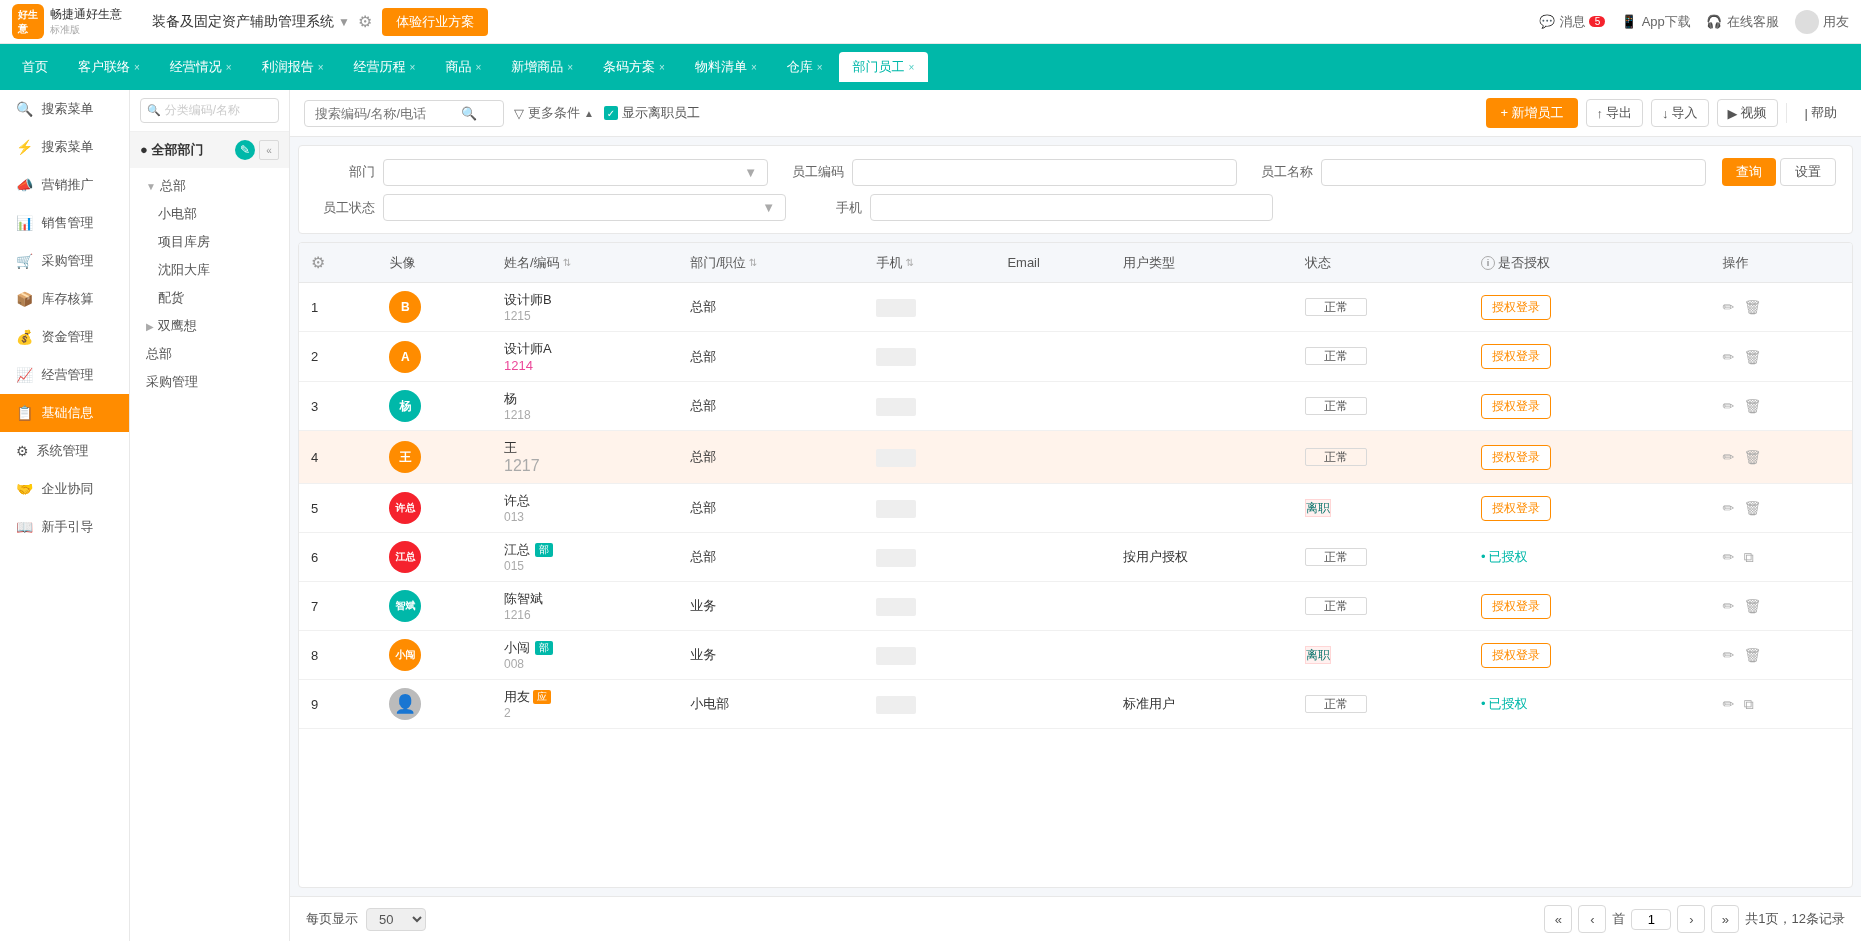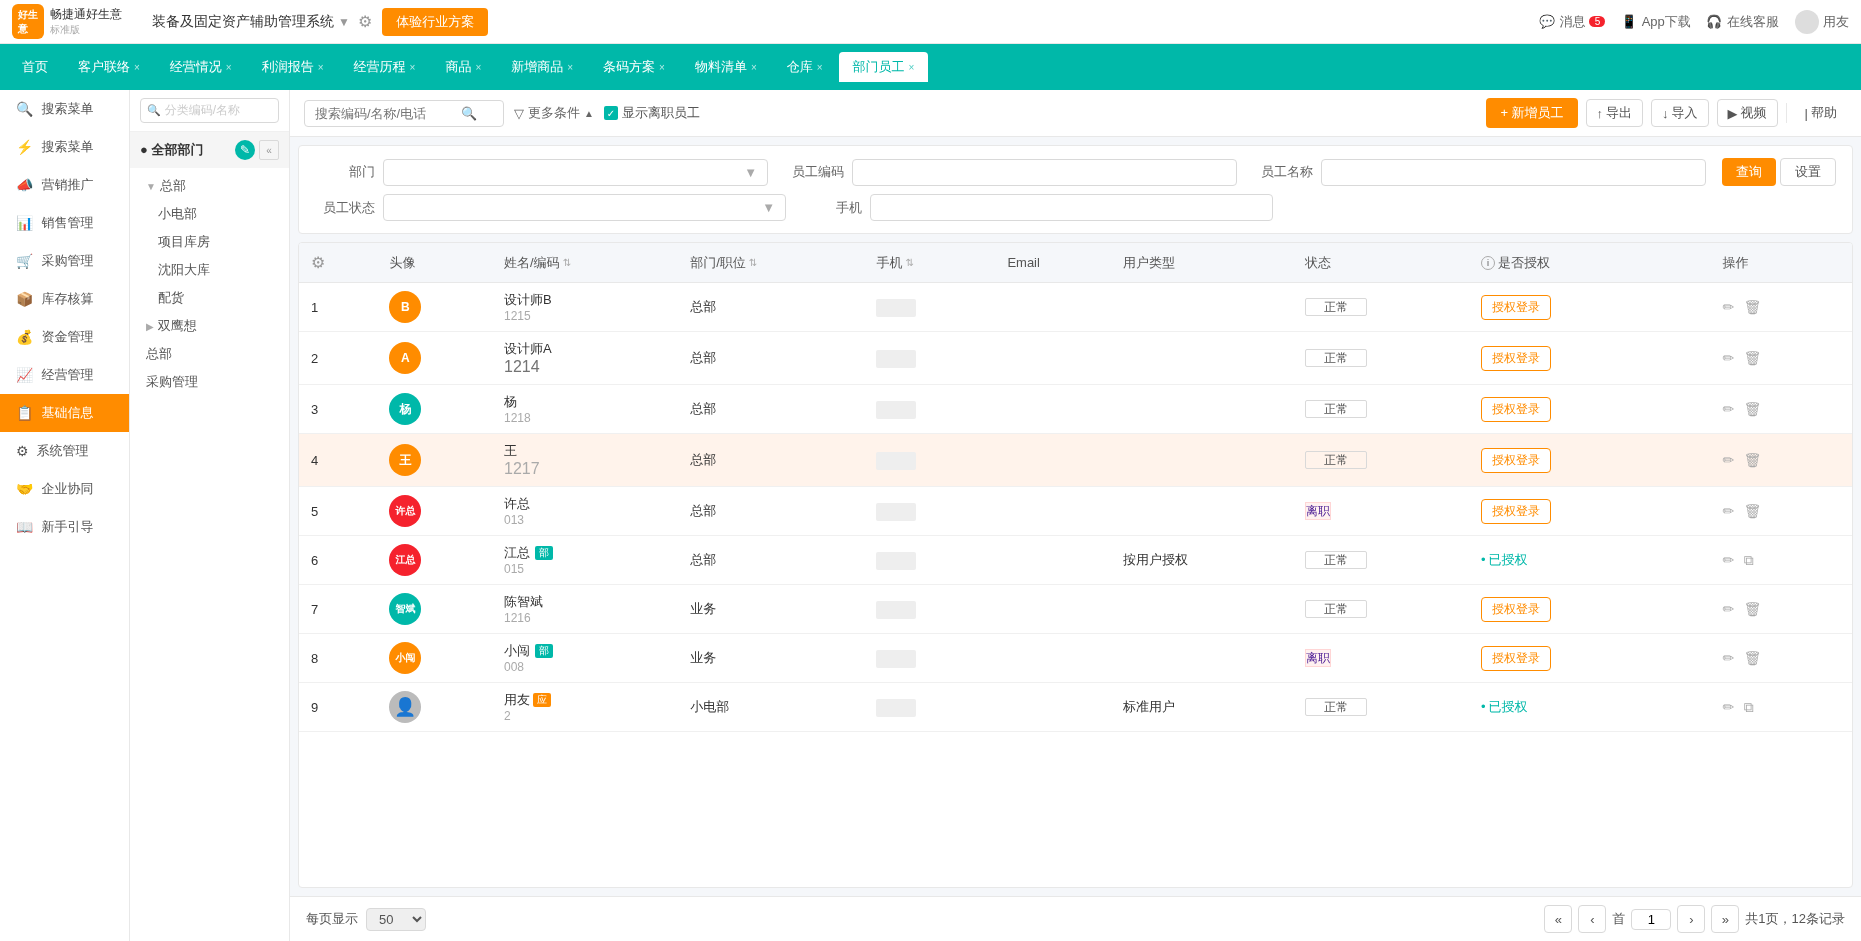--- a/index.html
+++ b/index.html
@@ -86,21 +86,21 @@
 
     
     .avatar { width: 32px; height: 32px; border-radius: 50%; display: flex; align-items: center; justify-content: center; color: white; font-size: 12px; font-weight: bold; }
     .avatar-orange { background: #ff8c00; }
     .avatar-teal { background: #00b8a9; }
     .avatar-red { background: #f5222d; }
     .avatar-gray { background: #bbb; }
 
     
     .status-normal { color: #555; font-size: 12px; border: 1px solid #d9d9d9; border-radius: 2px; padding: 1px 18px; }
-    .status-resigned { color: #4c1d95; font-size: 12px; border: 1px solid #ffd6d6; border-radius: 0; padding: 1px 0; background: #fff1f0; }
+    .status-resigned { color: #0f766e; font-size: 12px; border: 1px solid #ffd6d6; border-radius: 0; padding: 1px 0; background: #fff1f0; }
 
     
     .auth-btn { border: 1px solid #ff8c00; color: #ff8c00; background: white; border-radius: 4px; padding: 3px 10px; font-size: 12px; cursor: pointer; white-space: nowrap; }
     .auth-granted { color: #00b8a9; font-size: 13px; }
     .auth-granted::before { content: '•'; margin-right: 3px; }
 
     
     .tbl-action { color: #aaa; cursor: pointer; font-size: 14px; margin-right: 6px; }
 
     
@@ -388,21 +388,21 @@
               </td>
             </tr>
 
             <tr>
               <td>2</td>
               <td>
                   <div class="avatar avatar-orange">A</div>
                 </td>
               <td>
                   <div>设计师A</div>
-                  <div style="color:#737373;font-size:16px;">1214</div>
+                  <div style="color:#ec4899;font-size:13px;">1214</div>
                 </td>
               <td>总部</td>
               <td><span class="blurred-text" style="font-size:12px;padding:2px 20px;"></span></td>
               <td></td>
               <td></td>
               <td><span class="status-normal">正常</span></td>
               <td><button class="auth-btn">授权登录</button></td>
               <td></td>
               <td>
                 <span class="tbl-action">✏</span>

